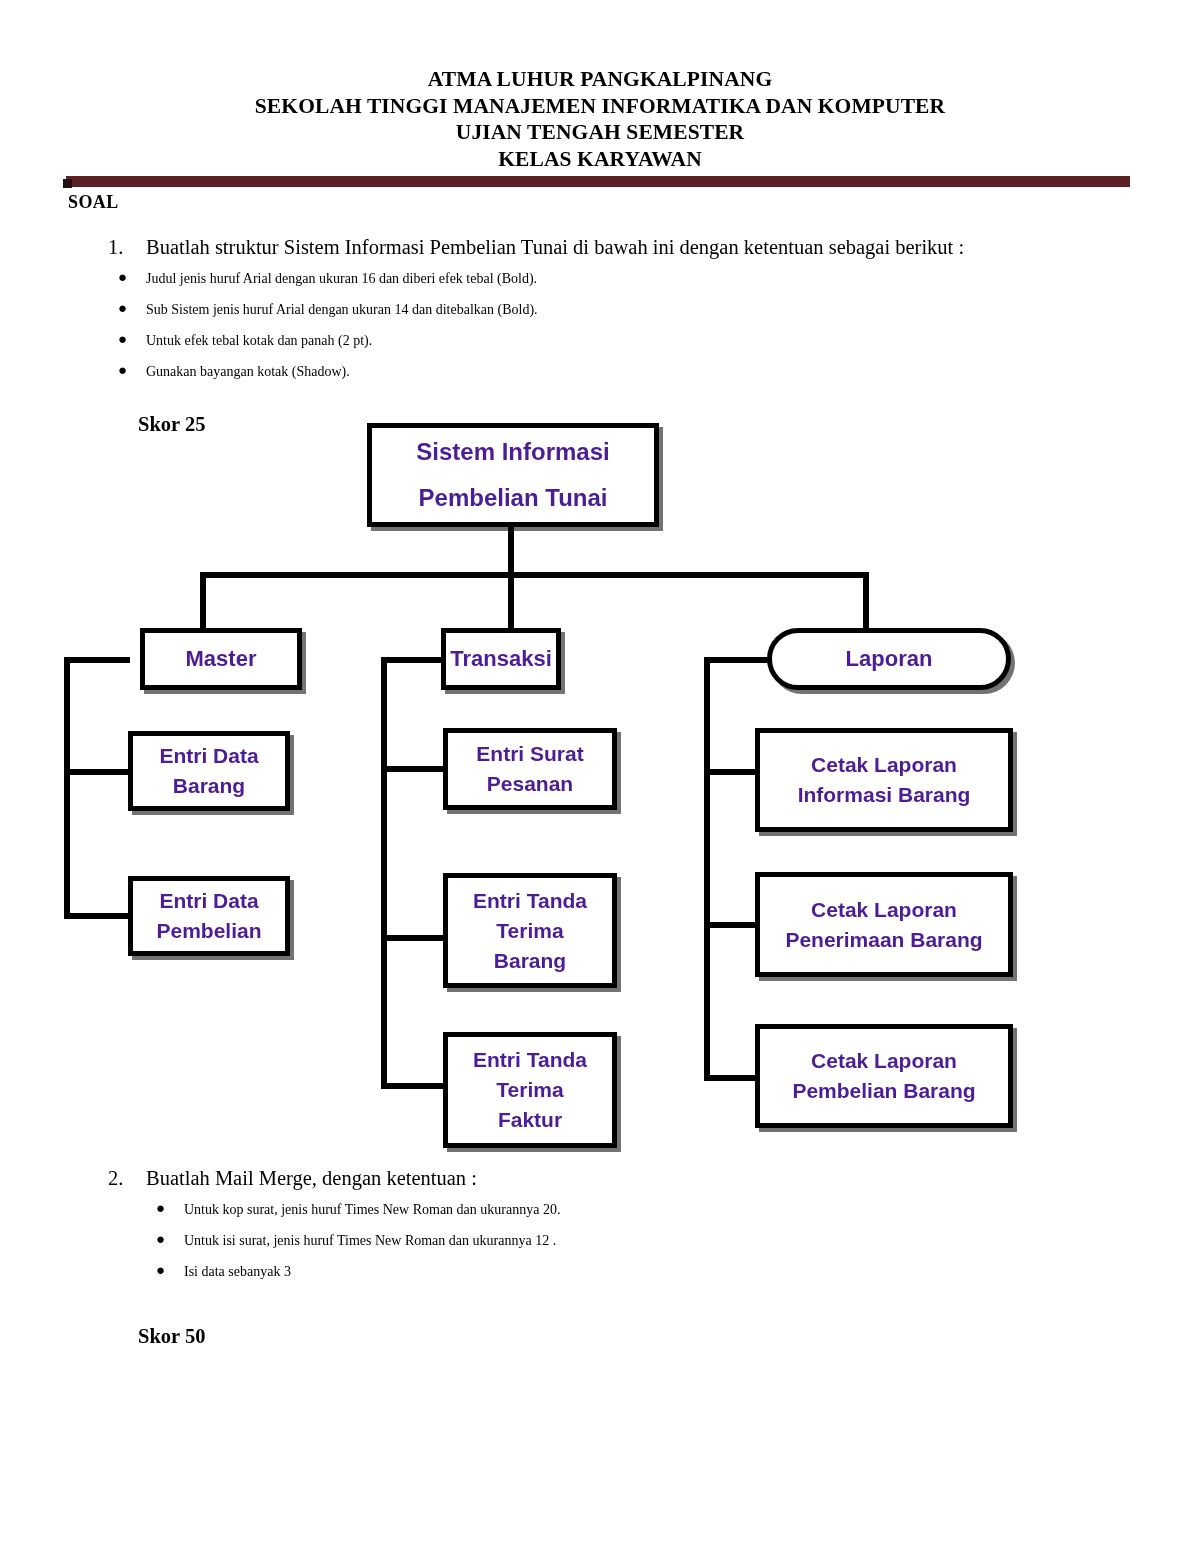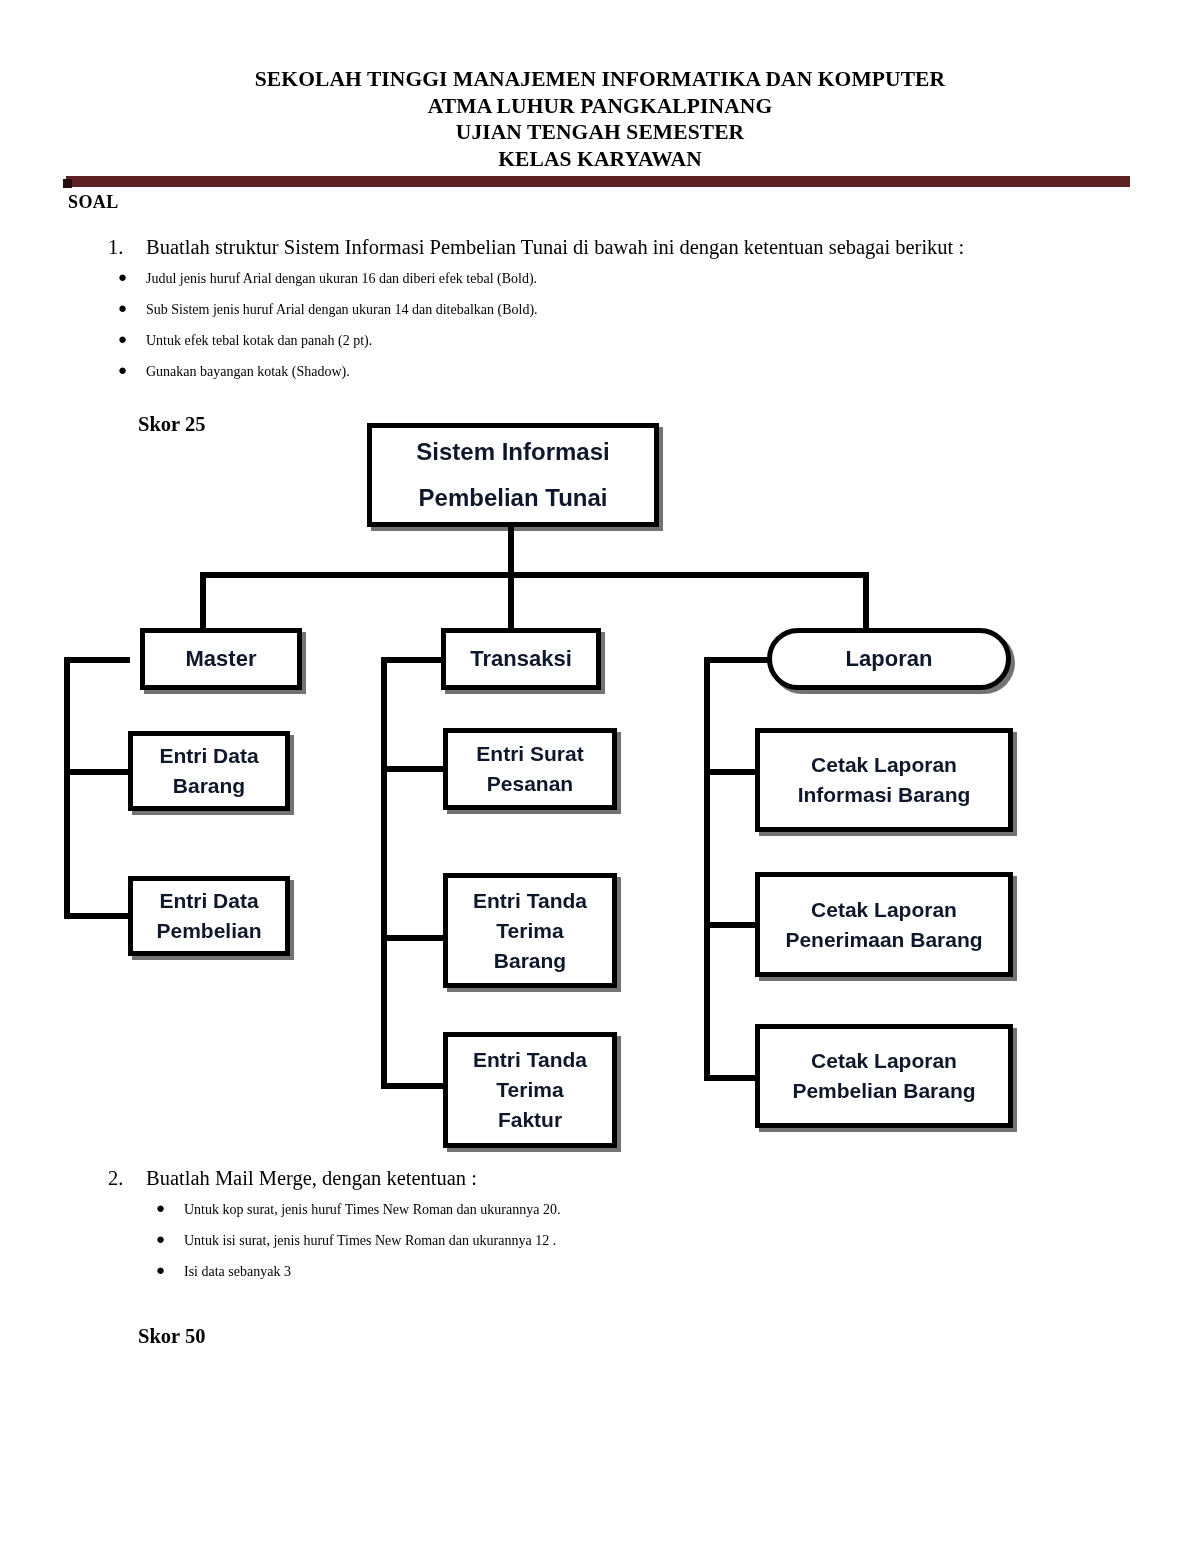--- a/index.html
+++ b/index.html
@@ -124,21 +124,21 @@
     border: 5px solid #000000;
     background: #ffffff;
     box-shadow: 4px 4px 0 rgba(0,0,0,0.55);
     display: flex;
     flex-direction: column;
     align-items: center;
     justify-content: center;
     text-align: center;
     font-family: "Liberation Sans", sans-serif;
     font-weight: bold;
-    color: #0f172a;
+    color: #4c1d95;
     pointer-events: auto;
     z-index: 3;
   }
   .node .ln {
     display: block;
     white-space: nowrap;
   }
   .node-root {
     font-size: 24px;
     line-height: 46px;
@@ -154,22 +154,22 @@
   .connector {
     position: absolute;
     background: #000000;
     z-index: 1;
   }
 </style>
 </head>
 <body>
 
 <div class="header">
+  <div class="header-line">ATMA LUHUR PANGKALPINANG</div>
   <div class="header-line">SEKOLAH TINGGI MANAJEMEN INFORMATIKA DAN KOMPUTER</div>
-  <div class="header-line">ATMA LUHUR PANGKALPINANG</div>
   <div class="header-line">UJIAN TENGAH SEMESTER</div>
   <div class="header-line">KELAS KARYAWAN</div>
 </div>
 
 <div class="rule"></div>
 <div class="rule-cap"></div>
 
 <div class="soal-label">SOAL</div>
 
 <div class="q-block" style="left:108px; top:232px; width:1000px;">
@@ -212,21 +212,21 @@
   <div class="connector" style="left:704px; top:1075px; width:56px; height:6px;"></div>
 
   <div class="node node-root" style="left:367px; top:423px; width:292px; height:104px;">
     <span class="ln">Sistem Informasi</span>
     <span class="ln">Pembelian Tunai</span>
   </div>
 
   <div class="node node-l2" style="left:140px; top:628px; width:162px; height:62px;">
     <span class="ln">Master</span>
   </div>
-  <div class="node node-l2" style="left:441px; top:628px; width:160px; height:62px;">
+  <div class="node node-l2" style="left:441px; top:628px; width:120px; height:62px;">
     <span class="ln">Transaksi</span>
   </div>
   <div class="node node-l2" style="left:767px; top:628px; width:244px; height:62px;border-radius:31px;">
     <span class="ln">Laporan</span>
   </div>
 
   <div class="node node-l3" style="left:128px; top:731px; width:162px; height:80px;">
     <span class="ln">Entri Data</span>
     <span class="ln">Barang</span>
   </div>

